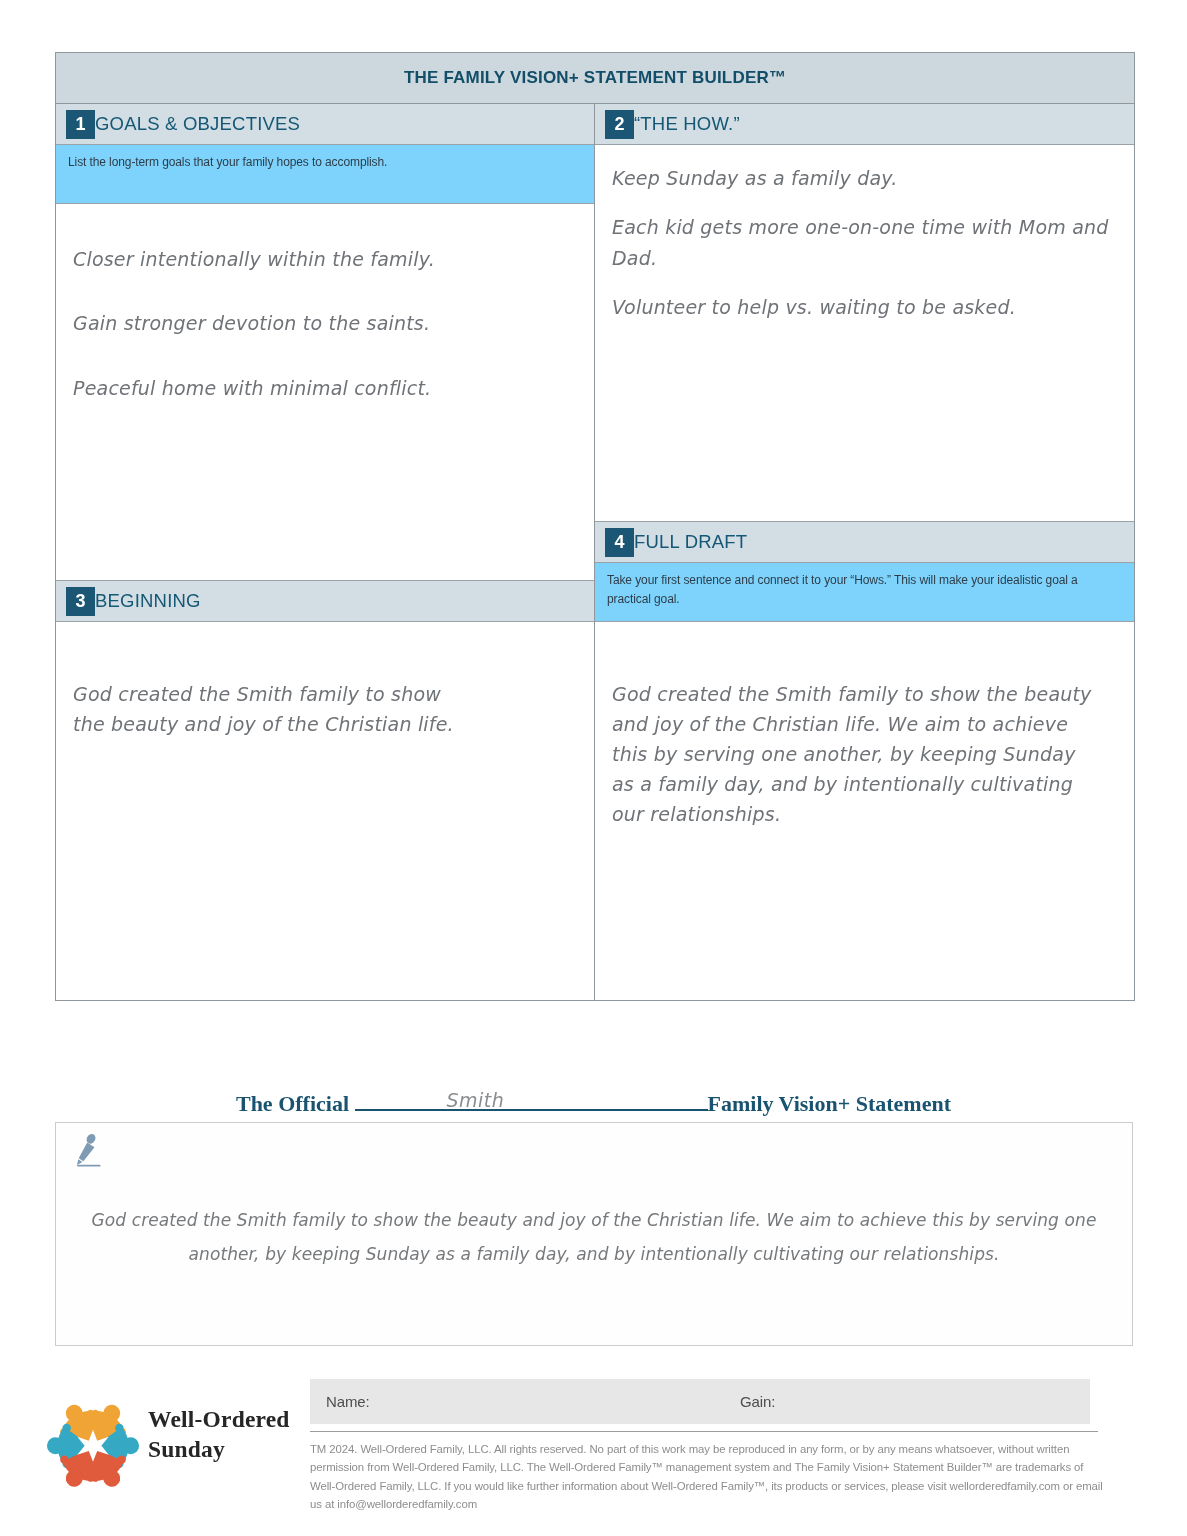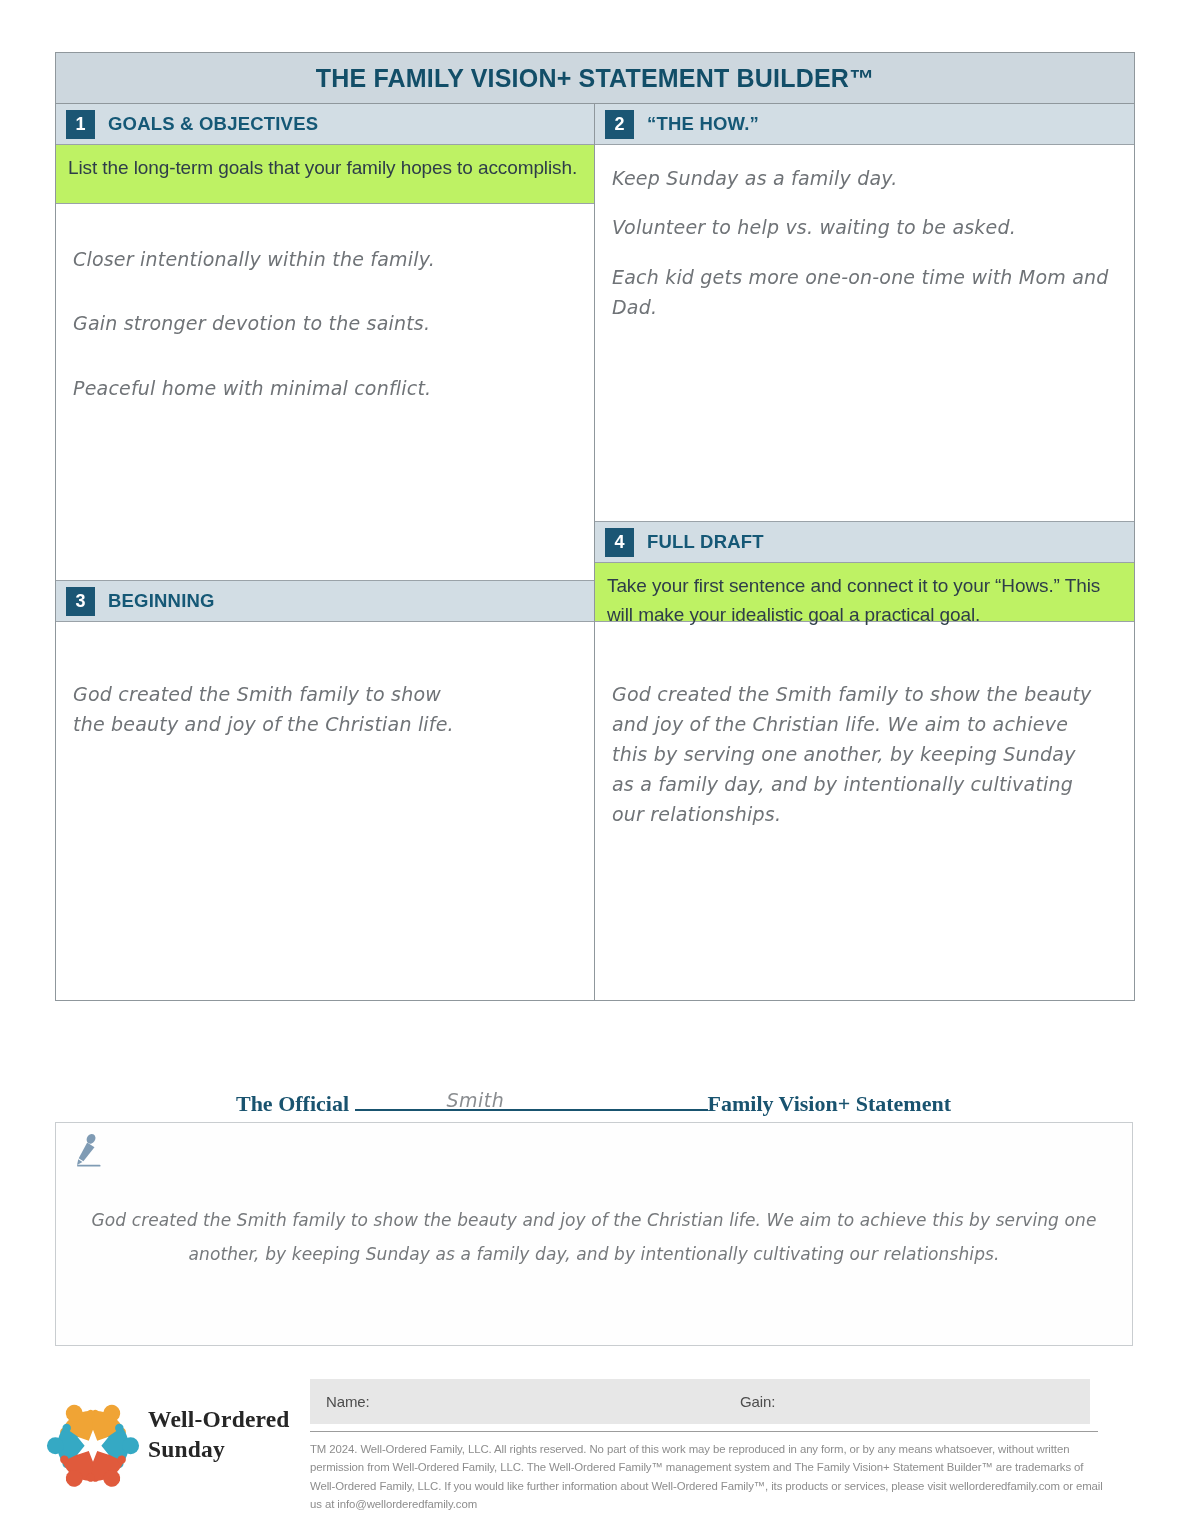--- a/index.html
+++ b/index.html
@@ -1,28 +1,28 @@
 <!DOCTYPE html>
 <html><head>
 <meta charset="utf-8">
 <style>
   html,body{margin:0;padding:0;background:#ffffff;}
   body{width:1187px;height:1536px;position:relative;font-family:"Liberation Sans",sans-serif;-webkit-font-smoothing:antialiased;}
 
   
   .vtable{position:absolute;left:55px;top:52px;width:1078px;border:1px solid #8f979c;background:#fff;}
   .title-band{height:50px;background:#cdd7de;border-bottom:1px solid #8f979c;display:flex;align-items:center;justify-content:center;}
-  .title-band h1{margin:0;font-size:25px;font-weight:bold;letter-spacing:.2px;color:#124e68;}
+  .title-band h1{margin:0;font-size:17px;font-weight:bold;letter-spacing:.2px;color:#124e68;}
   .cols{display:grid;grid-template-columns:1fr 1fr;}
   .col{min-width:0;}
   .col.left{border-right:1px solid #8f979c;}
   .sec-header{height:41px;background:#d2dde4;border-bottom:1px solid #9aa2a8;display:flex;align-items:center;padding-left:10px;box-sizing:border-box;}
   .num-box{width:29px;height:29px;background:#1b5674;color:#fff;font-weight:bold;font-size:18px;display:flex;align-items:center;justify-content:center;flex:0 0 auto;}
-  .sec-title{margin-left:13px;font-size:18.5px;font-weight:bold;color:#155876;letter-spacing:.2px;}
-  .sec-instr{height:59px;background:#bef264;border-bottom:1px solid #9aa2a8;box-sizing:border-box;padding:8px 14px 0 12px;font-size:19px;line-height:1.55;color:#2e3d49;letter-spacing:-.1px;}
+  .sec-title{font-size:18.5px;font-weight:normal;color:#155876;letter-spacing:.2px;}
+  .sec-instr{height:59px;background:#7dd3fc;border-bottom:1px solid #9aa2a8;box-sizing:border-box;padding:8px 14px 0 12px;font-size:12px;line-height:1.55;color:#2e3d49;letter-spacing:-.1px;}
   .sec-content{background:#ffffff;box-sizing:border-box;padding-left:17px;padding-right:20px;}
   .sec-content.r1{height:377px;border-bottom:1px solid #9aa2a8;}
   .sec-content.r2{height:378px;}
   .hand{font-family:"DejaVu Sans",sans-serif;font-style:italic;color:#6f7377;font-size:19px;line-height:1.6;letter-spacing:.2px;}
   .goals-list .hand{margin:0 0 34px 0;}
   .goals-list{padding-top:40px;}
   .hows-list{padding-top:18px;}
   .hows-list .hand{margin:0 0 19px 0;}
   .beginning-fill{padding-top:38px;}
   .beginning-fill .hand{max-width:400px;}
@@ -78,22 +78,22 @@
       </div>
     </div>
 
     <div class="col right">
       <div class="sec-header">
         <div class="num-box">2</div>
         <div class="sec-title">“THE HOW.”</div>
       </div>
       <div class="sec-content r1 hows-list">
         <p class="hand">Keep Sunday as a family day.</p>
+        <p class="hand">Each kid gets more one-on-one time with Mom and Dad.</p>
         <p class="hand">Volunteer to help vs. waiting to be asked.</p>
-        <p class="hand">Each kid gets more one-on-one time with Mom and Dad.</p>
       </div>
 
       <div class="sec-header">
         <div class="num-box">4</div>
         <div class="sec-title">FULL DRAFT</div>
       </div>
       <div class="sec-instr">Take your first sentence and connect it to your “Hows.” This will make your idealistic goal a practical goal.</div>
       <div class="sec-content r2 fulldraft-fill">
         <p class="hand">God created the Smith family to show the beauty and joy of the Christian life. We aim to achieve this by serving one another, by keeping Sunday as a family day, and by intentionally cultivating our relationships.</p>
       </div>

